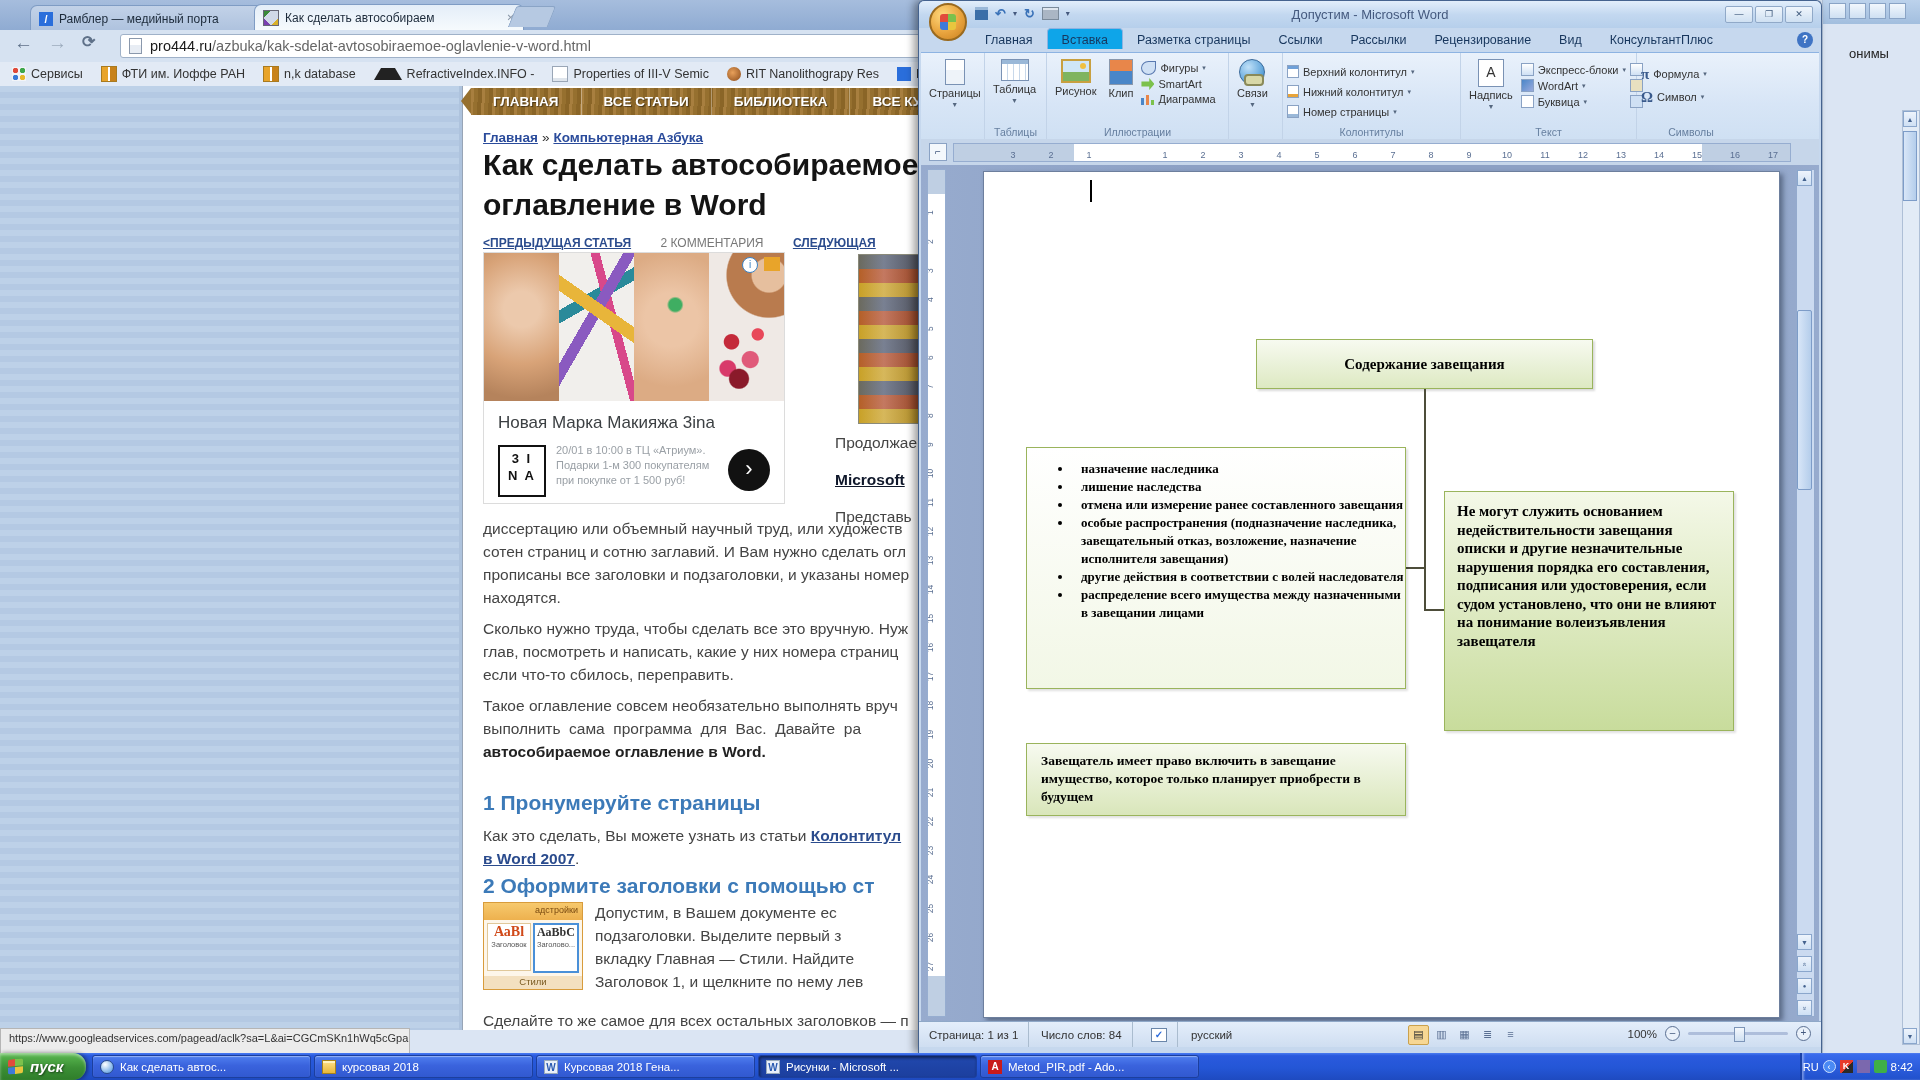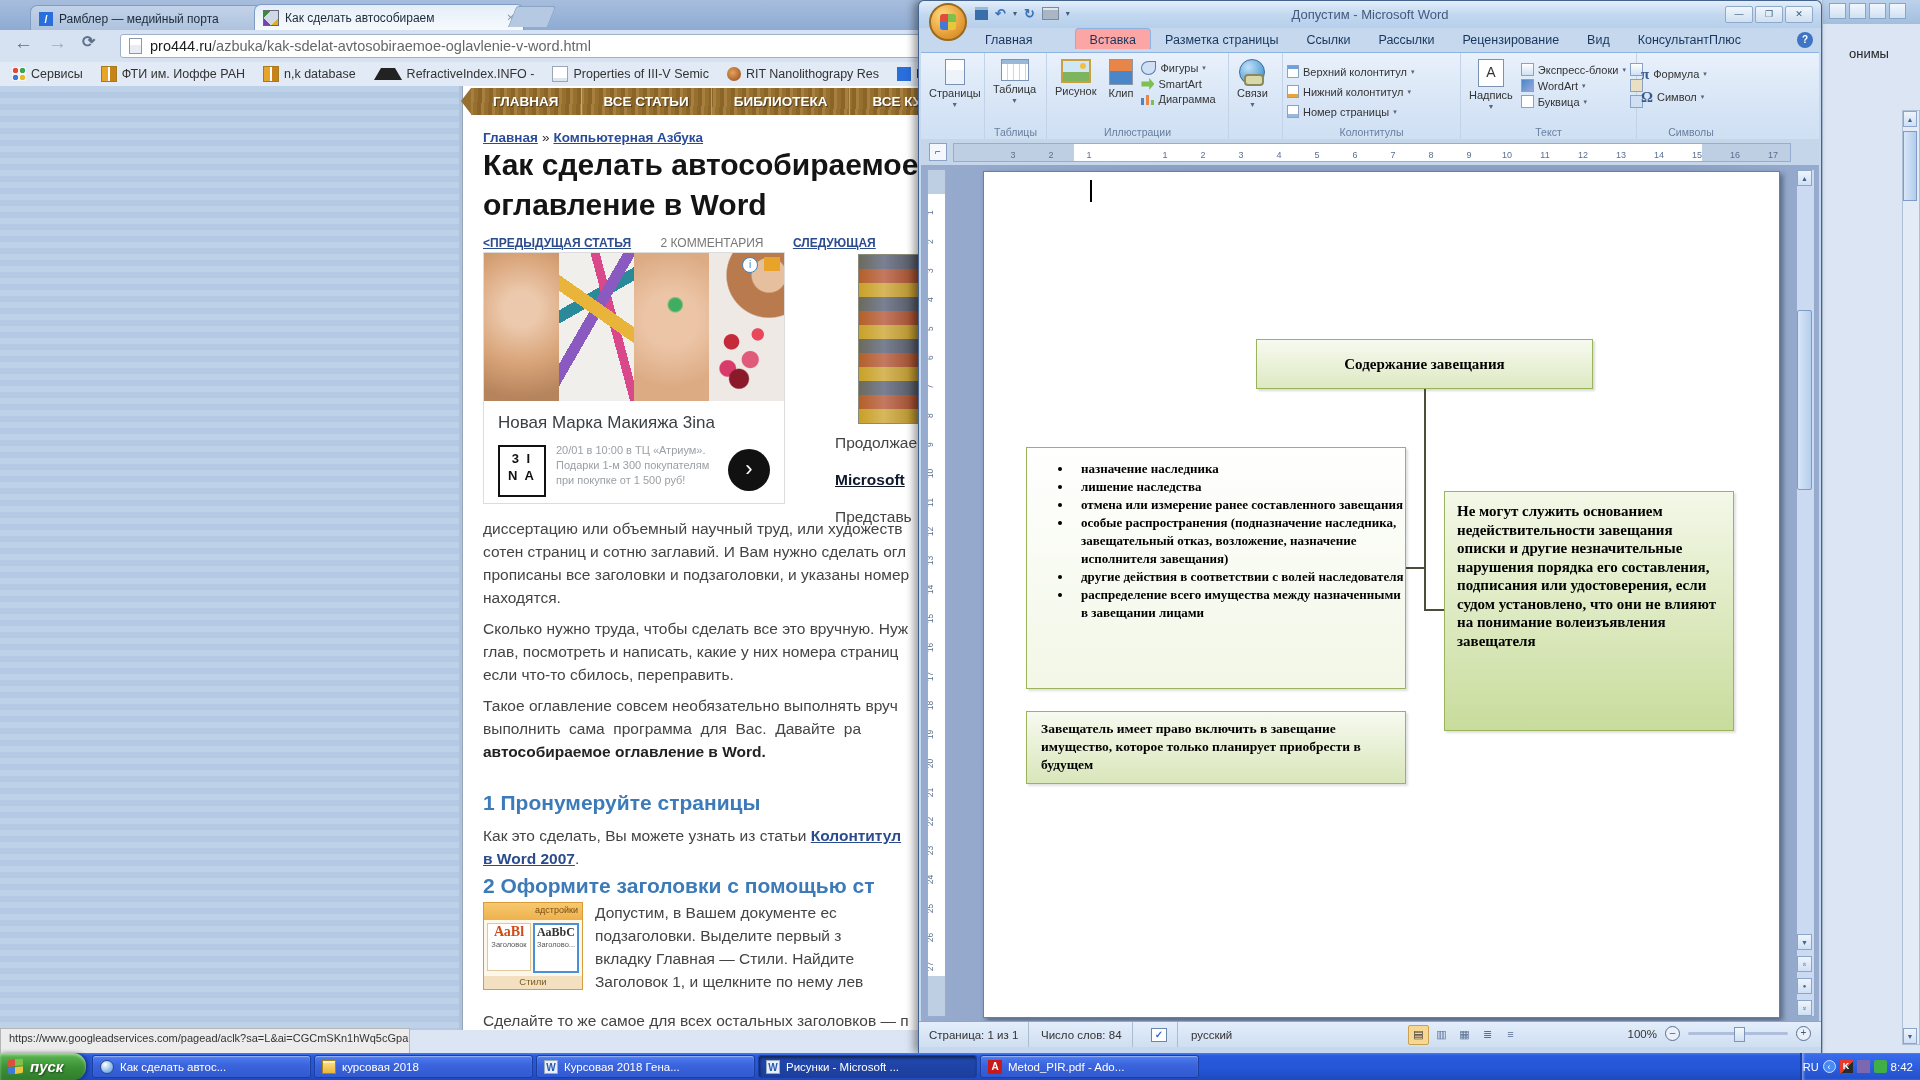--- a/index.html
+++ b/index.html
@@ -124,21 +124,21 @@
   .qat{position:absolute;left:56px;top:5px;display:flex;align-items:center;gap:7px;}
   .qat .sv{width:13px;height:13px;background:#3a6ea8;box-shadow:inset 0 3px 0 #9ab8d8;}
   .qat .gl{font-size:13px;color:#3a72b8;font-weight:bold;}
   .qat .pr{width:15px;height:11px;background:#aab6c4;border:1px solid #7a8a9a;box-shadow:inset 0 2px 0 #dfe6ee;}
   .qat .dd{font-size:8px;color:#44597e;}
   .wctl{position:absolute;right:8px;top:5px;display:flex;gap:2px;}
   .wctl span{width:26px;height:15px;background:linear-gradient(#f0f6fc,#cfe0f2);border:1px solid #90a9c8;border-radius:2px;
      font-size:9px;color:#3f5a7d;text-align:center;line-height:15px;}
   .w-tabs{position:absolute;left:52px;top:27px;right:30px;height:25px;font-size:12.5px;color:#17365d;white-space:nowrap;}
   .wtab{display:inline-block;padding:4px 14px 0 14px;height:21px;box-sizing:border-box;}
-  .wtab-active{background:#fca5a5;border:1px solid #8db3e2;border-bottom:none;border-radius:4px 4px 0 0;margin-left:28px;}
+  .wtab-active{background:#0ea5e9;border:1px solid #8db3e2;border-bottom:none;border-radius:4px 4px 0 0;}
   .w-tabline{position:absolute;left:2px;right:2px;top:51px;height:1px;background:#8db3e2;}
   .help{position:absolute;right:8px;top:31px;width:16px;height:16px;border-radius:50%;background:#3f74c4;color:#fff;
      font-size:10px;font-weight:bold;text-align:center;line-height:16px;}
   .w-ribbon{position:absolute;left:2px;top:52px;right:2px;height:86px;display:flex;
     background:linear-gradient(#e9f1fb,#d7e5f6 60%,#cfe0f3);border-bottom:1px solid #a9bfda;}
   .rgroup{position:relative;height:100%;border-right:1px solid #c2d3e8;box-sizing:border-box;padding:4px 4px 14px 4px;
     display:flex;gap:4px;align-items:flex-start;}
   .glabel{position:absolute;left:0;right:0;bottom:1px;text-align:center;font-size:10.5px;color:#667f9f;}
   .bigbtn{display:flex;flex-direction:column;align-items:center;gap:2px;font-size:11px;color:#333;padding:2px 4px;text-align:center;}
   .bigbtn .dd{font-size:7px;color:#55677f;}
@@ -185,21 +185,21 @@
   .vnums span{display:block;height:29px;transform:rotate(-90deg);font-size:8.5px;color:#5a6f92;text-align:center;line-height:17px;}
   .page{position:absolute;left:62px;top:6px;width:795px;height:845px;background:#fff;border:1px solid #6d7f9d;
      box-shadow:3px 3px 5px rgba(20,30,50,.45);}
   .cursor{position:absolute;left:106px;top:8px;width:2px;height:22px;background:#000;}
   .gbox{position:absolute;border:1px solid #9ab45c;box-sizing:border-box;font-family:"Liberation Serif",serif;font-weight:bold;color:#000;}
   .gbox-top{background:linear-gradient(#f7faf0,#dde9c2);font-size:15px;text-align:center;line-height:48px;box-shadow:2px 2px 2px rgba(0,0,0,.15);}
   .gbox-left{background:linear-gradient(#ffffff,#f2f7e6);box-shadow:2px 2px 2px rgba(0,0,0,.12);}
   .gbox-left ul{margin:12px 0 0 0;padding-left:46px;}
   .gbox-left li{font-size:13px;line-height:18px;padding-left:8px;margin:0;}
   .gbox-right{background:linear-gradient(#f4f8e8,#c8dc9c);padding:10px 12px;font-size:15px;line-height:18.5px;text-align:left;box-shadow:2px 2px 2px rgba(0,0,0,.12);}
-  .gbox-bottom{background:linear-gradient(#f7faf0,#d9e6ba);padding:8px 14px;font-size:13.5px;line-height:18px;box-shadow:2px 2px 2px rgba(0,0,0,.12);}
+  .gbox-bottom{background:linear-gradient(#f7faf0,#d9e6ba);padding:8px 14px;font-size:13.5px;line-height:18px;box-shadow:2px 2px 2px rgba(0,0,0,.12);margin-top:32px;}
   .conn{position:absolute;background:#4d4d3a;}
   
   .vsb{position:absolute;right:4px;top:4px;bottom:6px;width:17px;background:#cbdaf0;border:1px solid #94aacd;}
   .sbb{position:absolute;left:0;width:15px;height:16px;background:linear-gradient(#eef4fc,#cfe0f4);border:1px solid #8aa6cc;
       font-size:7px;color:#44628e;text-align:center;line-height:15px;box-sizing:border-box;}
   .sb-thumb{position:absolute;left:0;width:15px;top:140px;height:180px;background:linear-gradient(90deg,#d8e6f8,#b4cdeb);border:1px solid #7d9cc8;border-radius:2px;box-sizing:border-box;}
   .rot90{display:inline-block;transform:rotate(90deg);}
   
   .w-status{position:absolute;left:0;bottom:6px;width:100%;height:25px;background:linear-gradient(#e4eefb,#cfdef1);
      border-top:1px solid #8fa8c8;font-size:11.5px;color:#333;}

